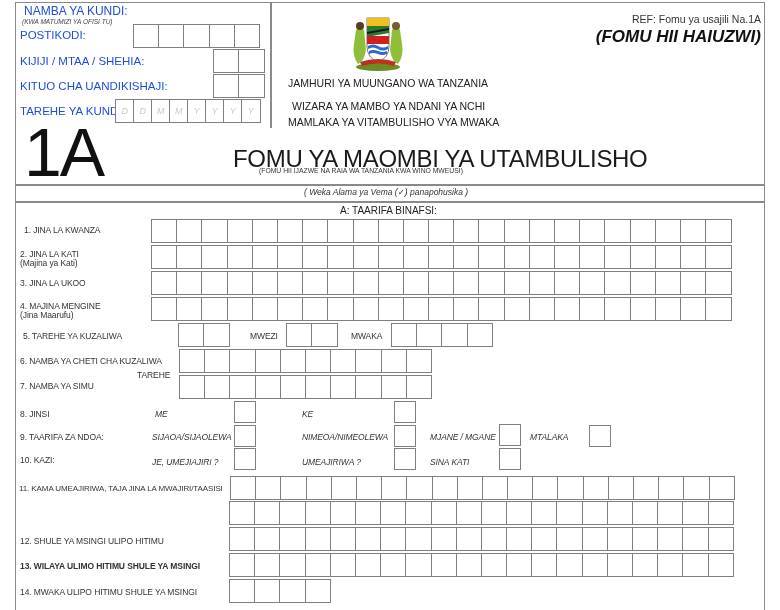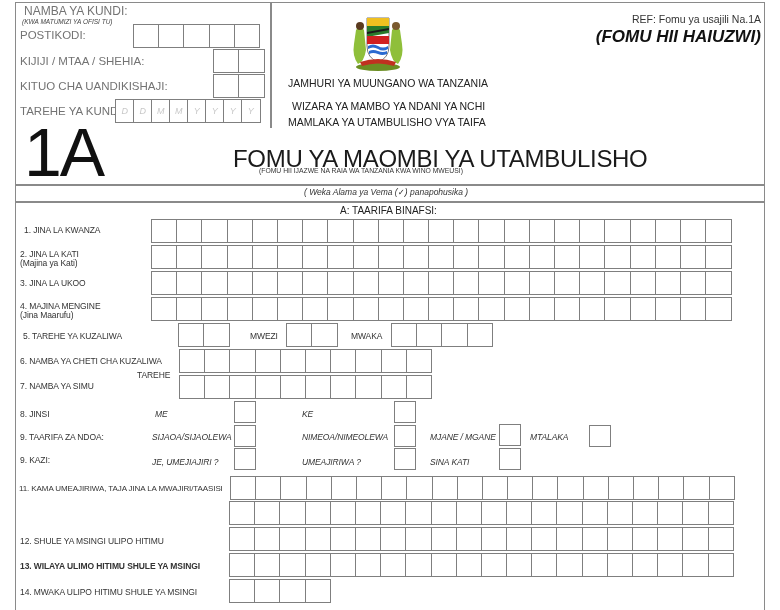--- a/index.html
+++ b/index.html
@@ -9,21 +9,21 @@
   .frame { position:absolute; left:15px; top:2px; width:750px; height:640px; border:1.5px solid #8a8a8a; box-sizing:border-box; }
   .vline { position:absolute; background:#8a8a8a; width:1.5px; }
   .hline { position:absolute; background:#8a8a8a; height:1.5px; }
   .boxrow { position:absolute; display:flex; }
   .box { width:26.7px; height:24px; border:1.5px solid #7f7f7f; box-sizing:border-box; margin-right:-1.5px;
          background:#fff; display:flex; align-items:center; justify-content:center; font-size:9px; font-style:italic; color:#c8c8c8; }
   .chk { position:absolute; width:22px; height:22px; border:1.5px solid #7f7f7f; box-sizing:border-box; background:#fff; }
   .lbl { position:absolute; font-size:8.5px; color:#333; white-space:nowrap; letter-spacing:-0.1px; }
   .lbl .sub { display:block; font-size:8.5px; margin-top:-1px; }
   .it { font-style:italic; }
-  .hdr-lbl { position:absolute; font-size:11.5px; color:#737373; white-space:nowrap; }
+  .hdr-lbl { position:absolute; font-size:11.5px; color:#1d4ed8; white-space:nowrap; }
   .small-it { position:absolute; font-size:6.5px; font-style:italic; color:#444; white-space:nowrap; }
   .center-txt { position:absolute; font-size:10.5px; color:#222; white-space:nowrap; text-align:center; }
   .big1a { position:absolute; left:24px; top:118px; font-size:68px; line-height:68px; color:#111; letter-spacing:-2px; }
 </style>
 </head>
 <body>
 
 <div class="frame"></div>
 <div class="vline" style="left:270px; top:2px; height:126px;"></div>
 
@@ -78,21 +78,21 @@
     <rect x="17" y="24" width="22" height="8" fill="#d02020"></rect>
     <path d="M18 34 q5 -3 10 0 q5 3 10 0 v3 q-5 3 -10 0 q-5 -3 -10 0z" fill="#2a6ad0"></path>
     <path d="M19 39 q4 -2 9 0 q5 2 9 0 v3 q-5 2 -9 0 q-5 -2 -9 0z" fill="#2a6ad0"></path>
 
     <path d="M10 50 q18 -6 36 0 l-2 4 q-16 -5 -32 0z" fill="#c03020"></path>
   </svg>
 </div>
 
 <div class="center-txt" style="left:288px; top:77px; font-size:10.5px;">JAMHURI YA MUUNGANO  WA TANZANIA</div>
 <div class="center-txt" style="left:292px; top:100px; font-size:10.5px;">WIZARA YA MAMBO YA NDANI YA NCHI</div>
-<div class="center-txt" style="left:288px; top:116px; font-size:10.5px;">MAMLAKA YA UTAMBULISHO VYA TAIFA</div>
+<div class="center-txt" style="left:288px; top:116px; font-size:10.5px;">MAMLAKA YA VITAMBULISHO VYA MWAKA</div>
 
 <div class="abs" style="right:19px; top:13px; font-size:10.5px; color:#333;">REF: Fomu ya usajili Na.1A</div>
 <div class="abs" style="right:19px; top:27px; font-size:17px; font-weight:bold; font-style:italic; color:#111;">(FOMU HII HAIUZWI)</div>
 
 <div class="abs" style="left:233px; top:145px; font-size:24px; color:#1a1a1a; letter-spacing:-0.3px;">FOMU YA MAOMBI YA UTAMBULISHO</div>
 <div class="abs" style="left:259px; top:167px; font-size:6.8px; color:#333;">(FOMU HII IJAZWE NA RAIA WA TANZANIA KWA WINO MWEUSI)</div>
 
 <div class="hline" style="left:15px; top:184px; width:750px;"></div>
 <div class="abs" style="left:304px; top:187px; font-size:8.5px; font-style:italic; color:#333;">
   <span>( Weka Alama ya Vema (</span><span style="font-style:normal;">✓</span><span>) panapohusika )</span>
@@ -263,21 +263,21 @@
 <div class="lbl" style="left:20px; top:432px;">9. TAARIFA ZA NDOA:</div>
 <div class="lbl it" style="left:152px; top:432px;">SIJAOA/SIJAOLEWA</div>
 <div class="chk" style="left:234px; top:425px;"></div>
 <div class="lbl it" style="left:302px; top:432px;">NIMEOA/NIMEOLEWA</div>
 <div class="chk" style="left:394px; top:425px;"></div>
 <div class="lbl it" style="left:430px; top:432px;">MJANE / MGANE</div>
 <div class="chk" style="left:499px; top:424px;"></div>
 <div class="lbl it" style="left:530px; top:432px;">MTALAKA</div>
 <div class="chk" style="left:589px; top:425px;"></div>
 
-<div class="lbl" style="left:20px; top:455px;">9. KAZI:</div>
+<div class="lbl" style="left:20px; top:455px;">10. KAZI:</div>
 <div class="lbl it" style="left:152px; top:457px;">JE, UMEJIAJIRI ?</div>
 <div class="chk" style="left:234px; top:448px;"></div>
 <div class="lbl it" style="left:302px; top:457px;">UMEAJIRIWA ?</div>
 <div class="chk" style="left:394px; top:448px;"></div>
 <div class="lbl it" style="left:430px; top:457px;">SINA KATI</div>
 <div class="chk" style="left:499px; top:448px;"></div>
 
 <div class="lbl" style="left:19px; top:484px; font-size:8px;">11. KAMA UMEAJIRIWA, TAJA JINA LA MWAJIRI/TAASISI</div>
 <div class="boxrow" id="r11" style="left:230px; top:476px;">
     <div class="box"></div>

